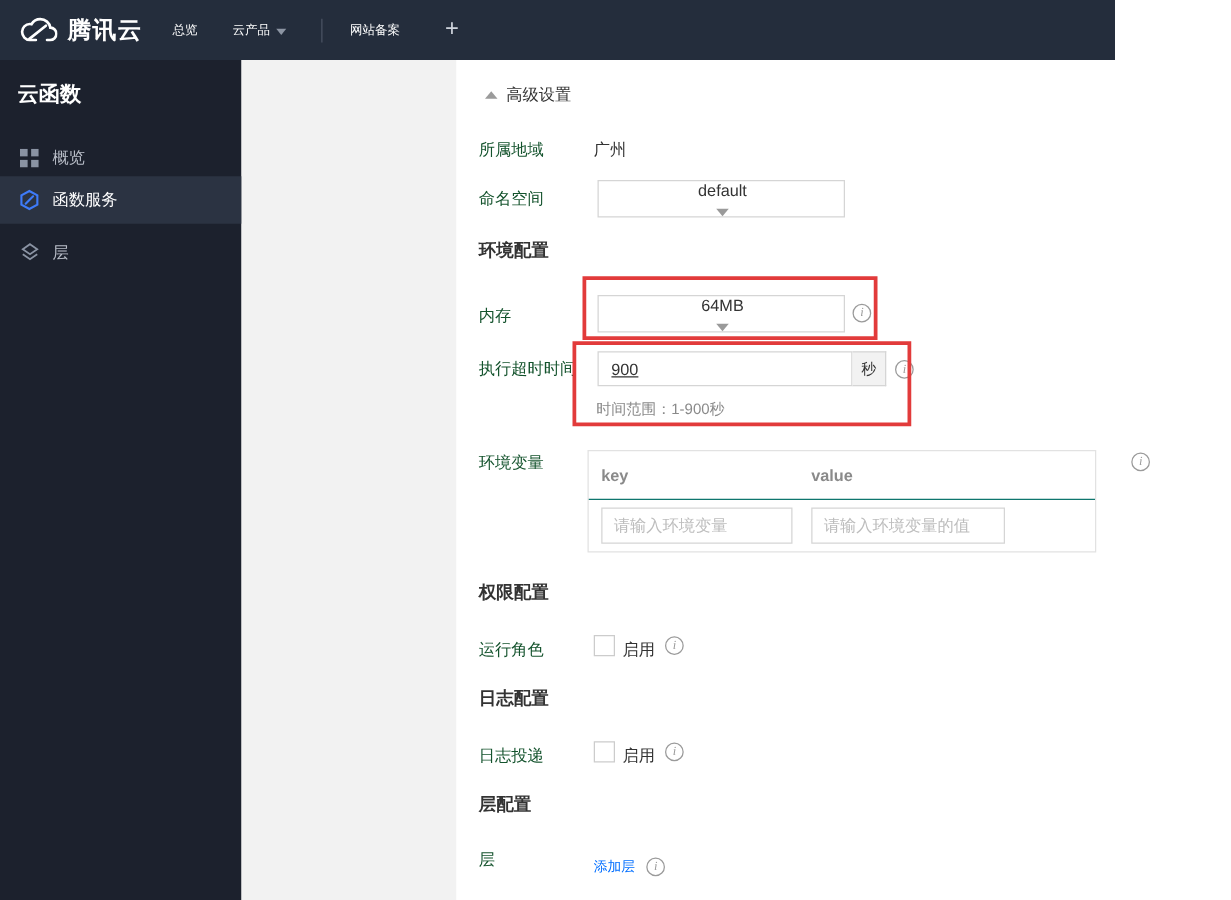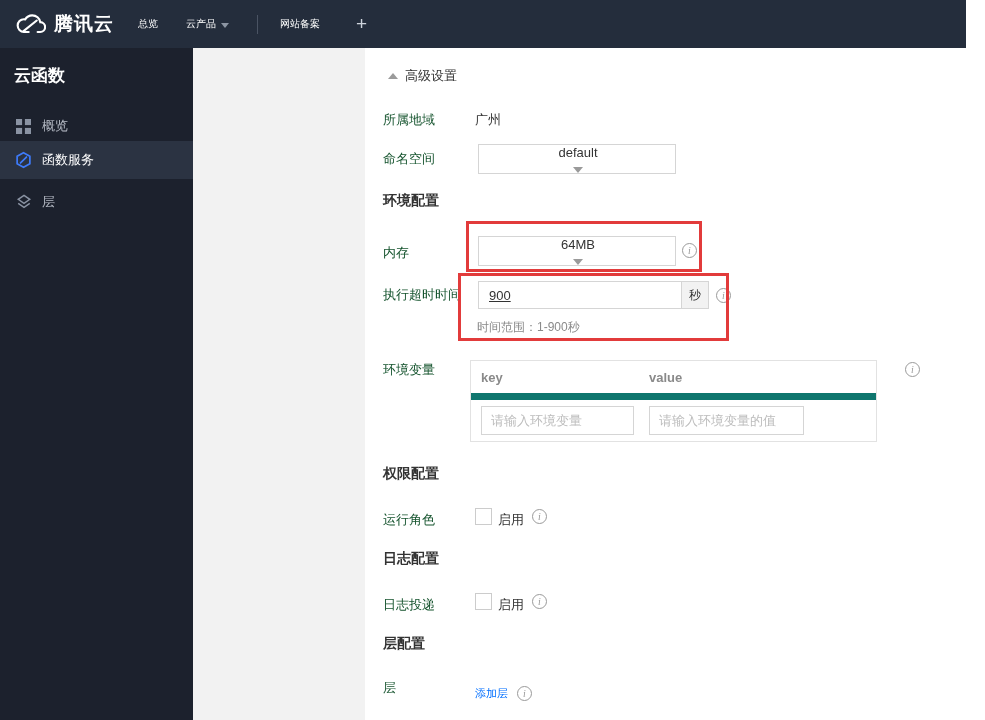--- a/index.html
+++ b/index.html
@@ -1,20 +1,20 @@
 <!DOCTYPE html>
 <html><head>
 <meta charset="utf-8">
 <style>
   * { margin:0; padding:0; box-sizing:border-box; }
   html,body { width:985px; height:720px; overflow:hidden;
     font-family:"Liberation Sans","DejaVu Sans",sans-serif; background:#fff; }
 
   
-  .topbar { position:absolute; left:0; top:0; width:966px; height:48px;
+  .topbar { position:absolute; left:0; top:0; width:892px; height:48px;
     background:#242d3c; z-index:30; }
   .brand { position:absolute; left:16px; top:0; height:48px; display:flex;
     align-items:center; gap:8px; cursor:pointer; }
   .brand-name { color:#fff; font-size:19px; font-weight:bold; letter-spacing:1px; }
   .nav-item { position:absolute; top:0; height:48px; display:flex; align-items:center;
     color:#ffffff; font-size:10px; cursor:pointer; gap:5px; }
   .nav-overview { left:138px; }
   .nav-products { left:186px; }
   .nav-beian   { left:280px; }
   .nav-plus    { left:356px; font-size:19px; color:#ced3dc; }
@@ -66,21 +66,21 @@
 
   .red-rect { border:3px solid #e23b3b; background:transparent; z-index:5;
     pointer-events:none; }
 
   .info-icon { width:15px; height:15px; border:1px solid #9a9a9a; border-radius:50%;
     color:#9a9a9a; font-size:10px; font-style:italic; font-family:"Liberation Serif",serif;
     display:flex; align-items:center; justify-content:center; cursor:pointer;
     background:#fff; }
 
   .env-table { width:407px; border:1px solid #e2e2e2; background:#fff; }
-  .env-head { display:flex; height:39px; border-bottom:7px solid #0f766e;
+  .env-head { display:flex; height:39px; border-bottom:1px solid #0f766e;
     align-items:center; }
   .env-head .th { font-size:13px; font-weight:bold; color:#8a8a8a; }
   .th-key { margin-left:10px; width:168px; }
   .env-body { display:flex; height:41px; align-items:center; }
   .ph-input { height:29px; border:1px solid #d5d5d5; font-size:13px; color:#333;
     padding:0 9px; outline:none; }
   .ph-input::placeholder { color:#bdbdbd; }
   .checkbox { width:17px; height:17px; border:1px solid #ccc; background:#fff;
     cursor:pointer; }
   .enable-lb { font-size:13px; color:#333; }

